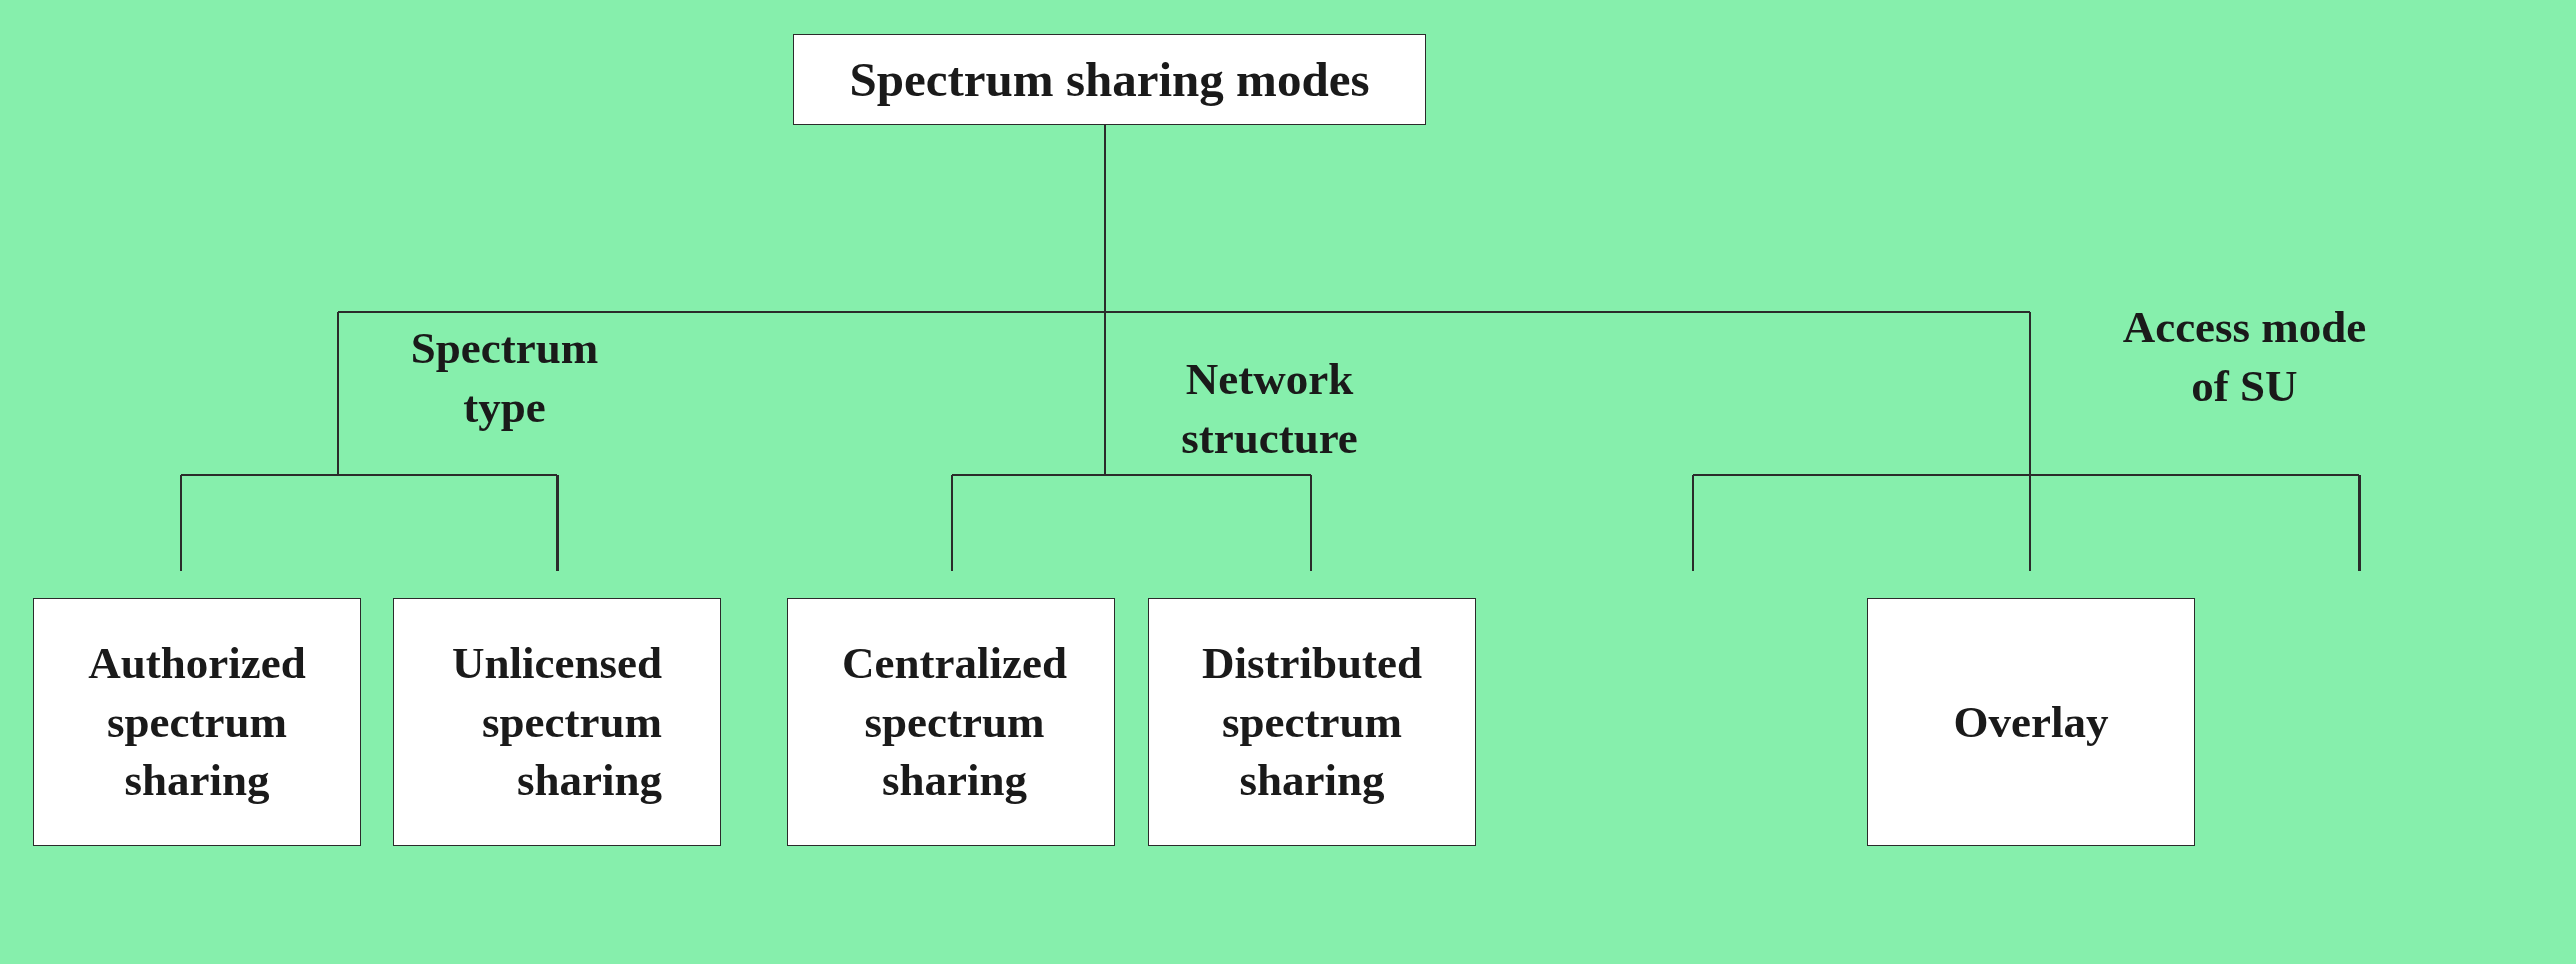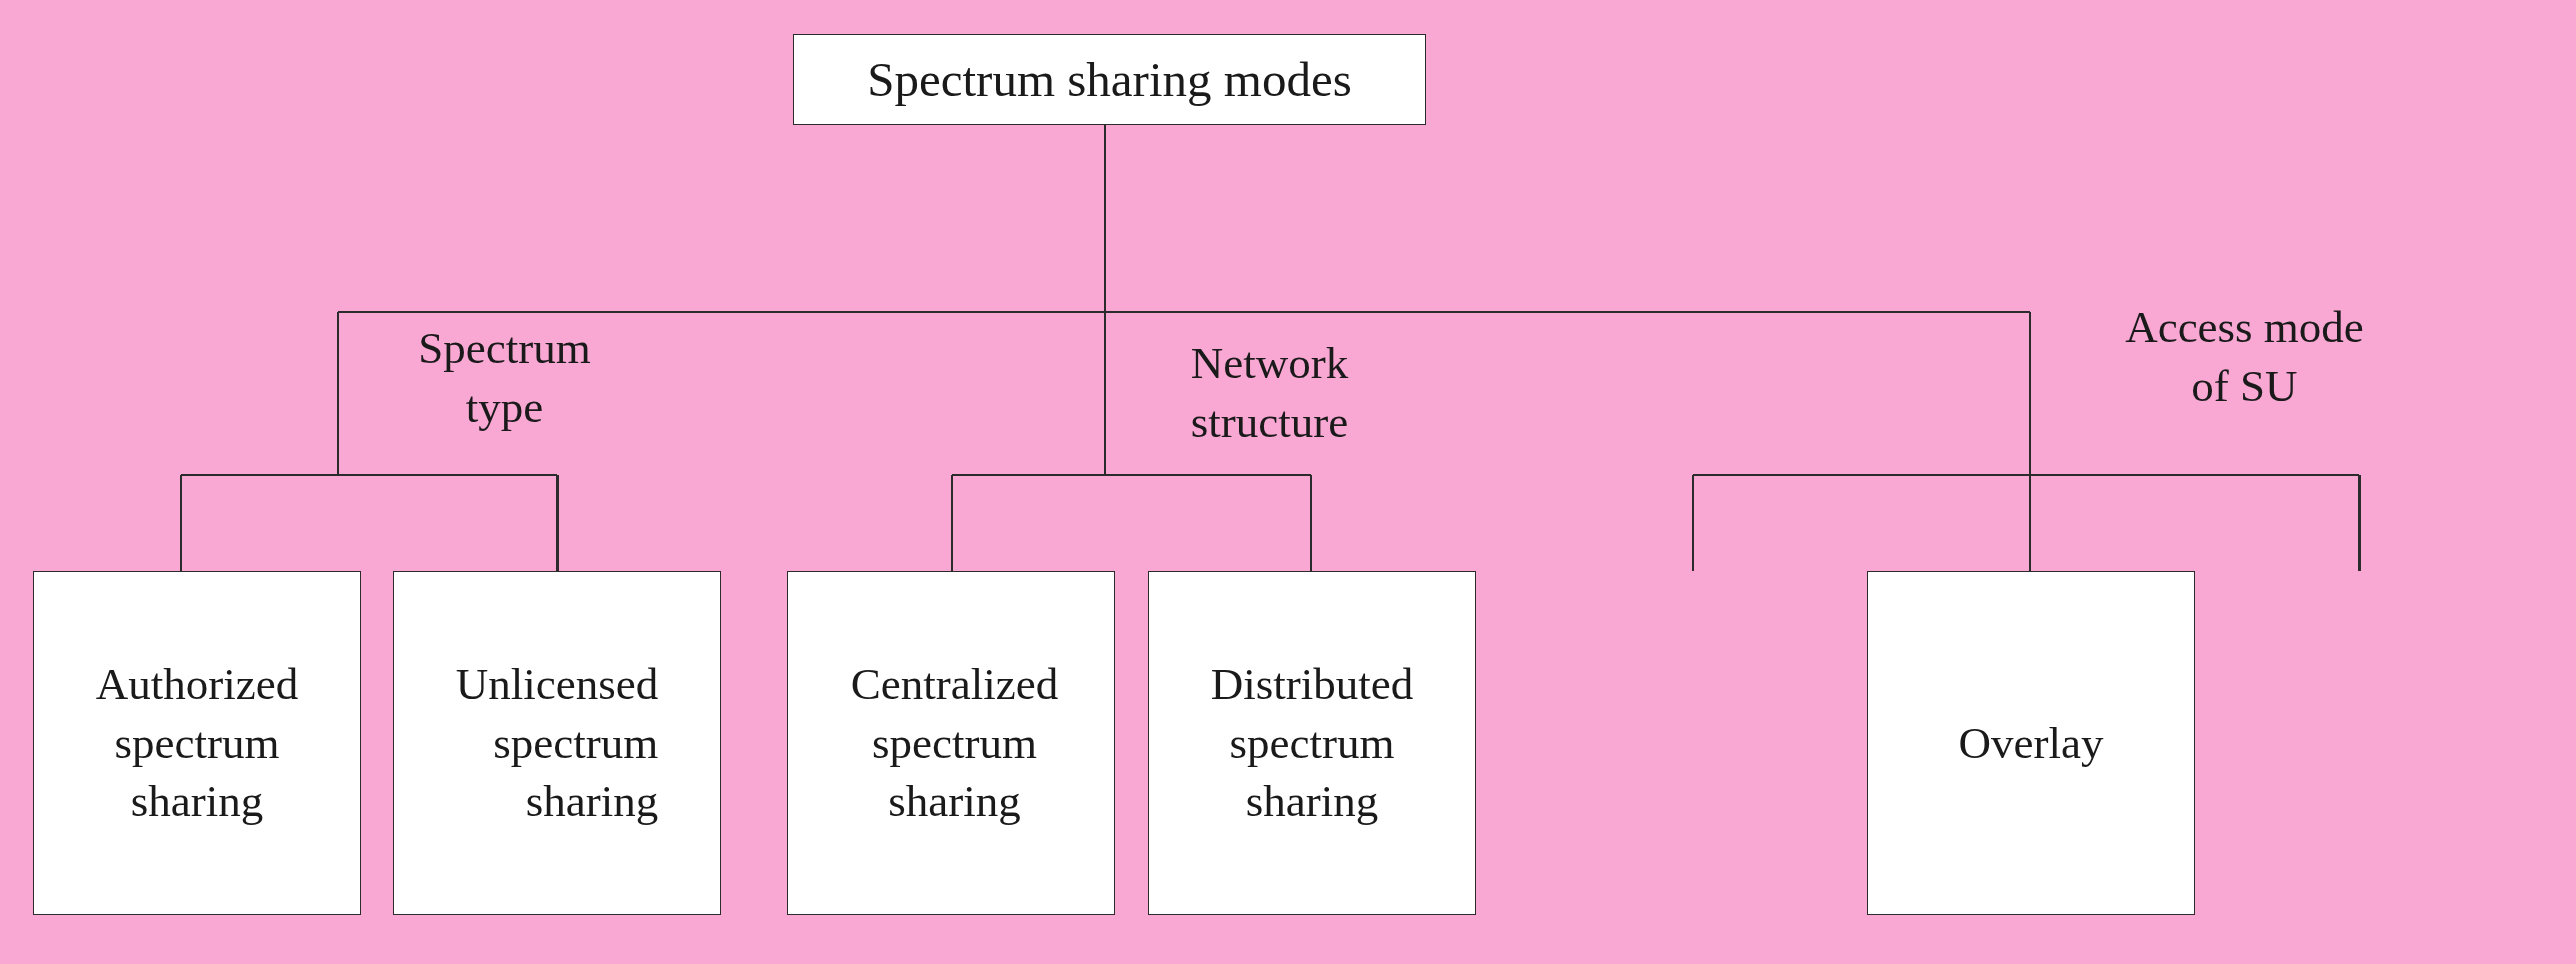--- a/index.html
+++ b/index.html
@@ -8,22 +8,23 @@
     background: #ffffff;
   }
   body {
     font-family: "Liberation Serif", "DejaVu Serif", serif;
     color: #1a1a1a;
   }
   #canvas {
     position: relative;
     width: 2576px;
     height: 964px;
-    background: #f9a8d4;
+    background: #86efac;
     overflow: hidden;
+    font-weight: bold;
   }
   #edges {
     position: absolute;
     left: 0;
     top: 0;
     width: 2576px;
     height: 964px;
     pointer-events: none;
   }
   .node-box {
@@ -43,42 +44,42 @@
     padding: 0 5.4px;
   }
   .root-box {
     left: 793px;
     top: 34px;
     width: 633px;
     height: 91px;
     font-size: 49px;
   }
   .leaf-box {
-    top: 571px;
-    height: 344px;
+    top: 598px;
+    height: 248px;
     font-size: 45px;
   }
   .leaf-1 { left: 33px;   width: 328px; }
   .leaf-2 { left: 393px;  width: 328px; text-align: right; }
   .leaf-3 { left: 787px;  width: 328px; padding-left: 7px; }
   .leaf-4 { left: 1148px; width: 328px; }
   .leaf-5 { left: 1535px; width: 328px; }
   .leaf-6 { left: 1867px; width: 328px; }
   .leaf-7 { left: 2221px; width: 326px; }
 
   .cat-label {
     position: absolute;
     font-size: 45px;
     line-height: 1.30;
     text-align: center;
     white-space: pre-line;
     color: #1a1a1a;
   }
   .cat-1 { left: 355px;  top: 319px; width: 299px; }
-  .cat-2 { left: 1120px; top: 334px; width: 299px; }
+  .cat-2 { left: 1120px; top: 350px; width: 299px; }
   .cat-3 { left: 2054px; top: 298px; width: 381px; }
 </style>
 </head>
 <body>
 
 <div id="canvas">
 
   <svg id="edges" viewBox="0 0 2842 1064" preserveAspectRatio="none" aria-hidden="true">
     <g stroke="#2b2b2b" stroke-width="2.5" fill="none" shape-rendering="crispEdges">
 

